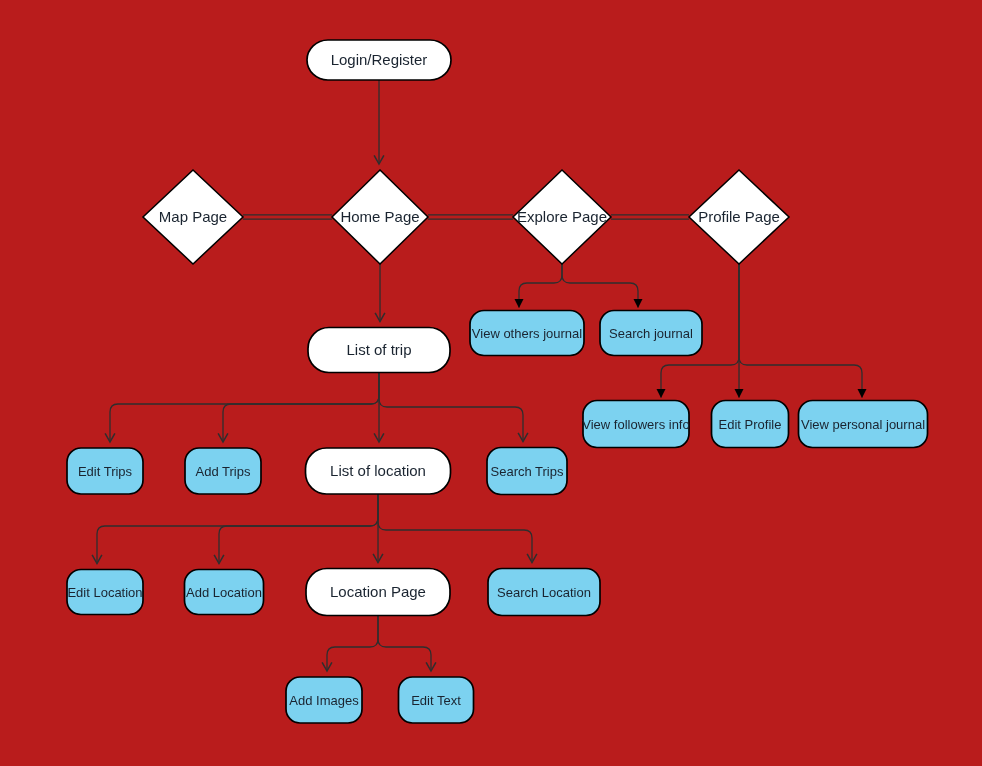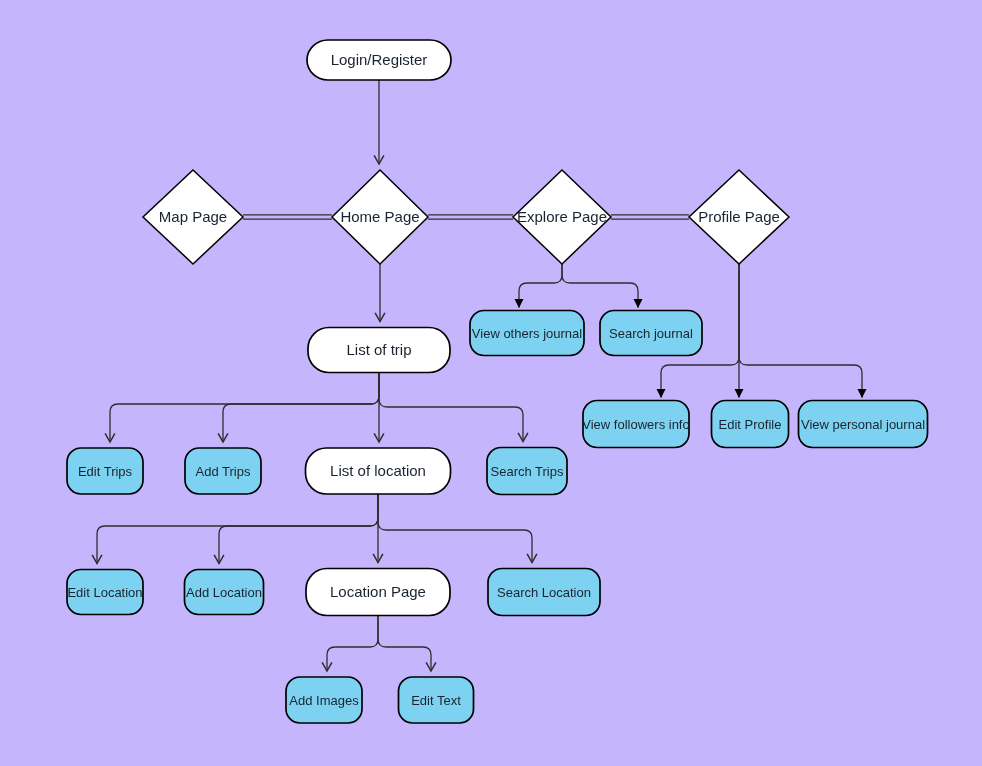--- a/index.html
+++ b/index.html
@@ -1,20 +1,20 @@
 <!DOCTYPE html>
 <html><head>
 <meta charset="utf-8">
 <style>
   html, body { margin: 0; padding: 0; background: #ffffff; }
   .canvas {
     position: relative;
     width: 982px;
     height: 766px;
-    background: #c4b5fd;
+    background: #b91c1c;
     font-family: "Liberation Sans", sans-serif;
     overflow: hidden;
   }
   .canvas svg { position: absolute; left: 0; top: 0; }
   svg text {
     font-family: "Liberation Sans", sans-serif;
     text-anchor: middle;
   }
 </style>
 </head>

